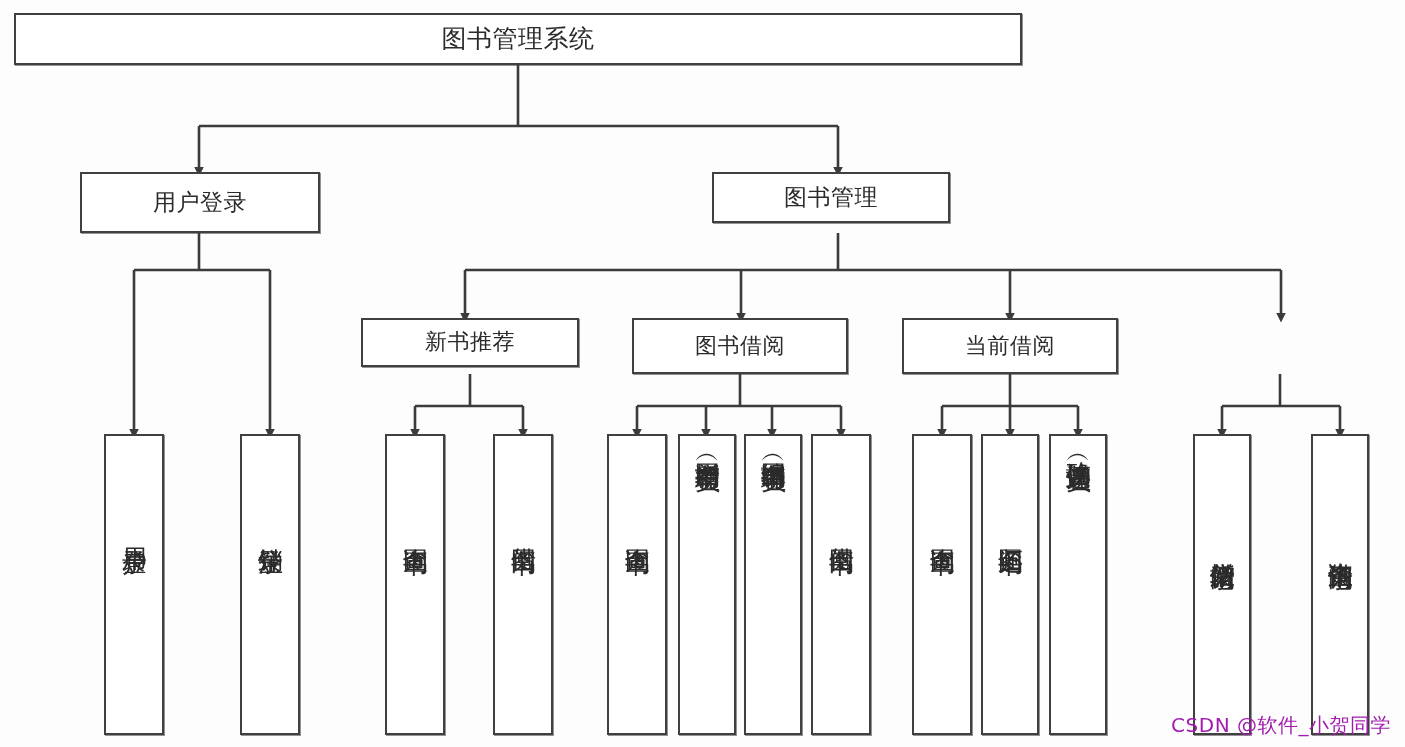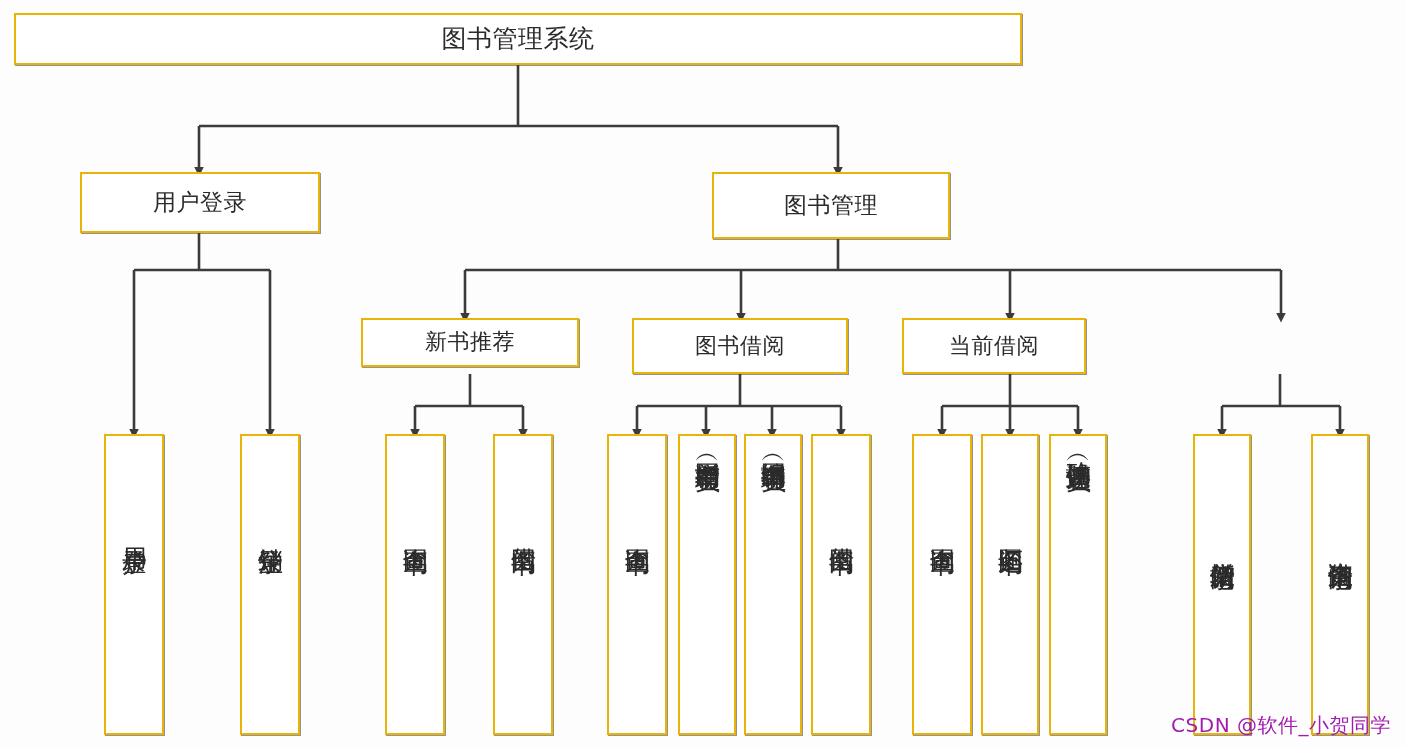--- a/index.html
+++ b/index.html
@@ -22,21 +22,21 @@
     position: absolute;
     left: 0;
     top: 0;
     width: 1405px;
     height: 747px;
   }
   .node {
     position: absolute;
     box-sizing: border-box;
     background: #ffffff;
-    border: 2px solid #eab308;
+    border: 2px solid #404040;
     display: flex;
     align-items: center;
     justify-content: center;
     box-shadow: 1px 1px 0 0 rgba(60,60,60,0.55);
   }
   .node .label {
     color: #2b2b2b;
     text-align: center;
     line-height: 1.22;
     letter-spacing: 0.5px;
@@ -139,31 +139,31 @@
     </g>
   </svg>
 
   <div class="node node-root" style="left:14px; top:13px; width:1008px; height:52px;">
     <span class="label">图书管理系统</span>
   </div>
 
   <div class="node node-l1" style="left:80px; top:172px; width:240px; height:61px;">
     <span class="label">用户登录</span>
   </div>
-  <div class="node node-l1" style="left:712px; top:172px; width:238px; height:67px;">
+  <div class="node node-l1" style="left:712px; top:172px; width:238px; height:51px;">
     <span class="label">图书管理</span>
   </div>
 
   <div class="node node-l2" style="left:361px; top:318px; width:218px; height:49px;">
     <span class="label">新书推荐</span>
   </div>
   <div class="node node-l2" style="left:632px; top:318px; width:216px; height:56px;">
     <span class="label">图书借阅</span>
   </div>
-  <div class="node node-l2" style="left:902px; top:318px; width:184px; height:56px;">
+  <div class="node node-l2" style="left:902px; top:318px; width:216px; height:56px;">
     <span class="label">当前借阅</span>
   </div>
 
   <div class="node node-leaf leaf-short" style="left:104px; top:434px; width:60px; height:301px;">
     <span class="label">用户登录</span>
   </div>
   <div class="node node-leaf leaf-short" style="left:240px; top:434px; width:60px; height:301px;">
     <span class="label">注销登录</span>
   </div>
 

